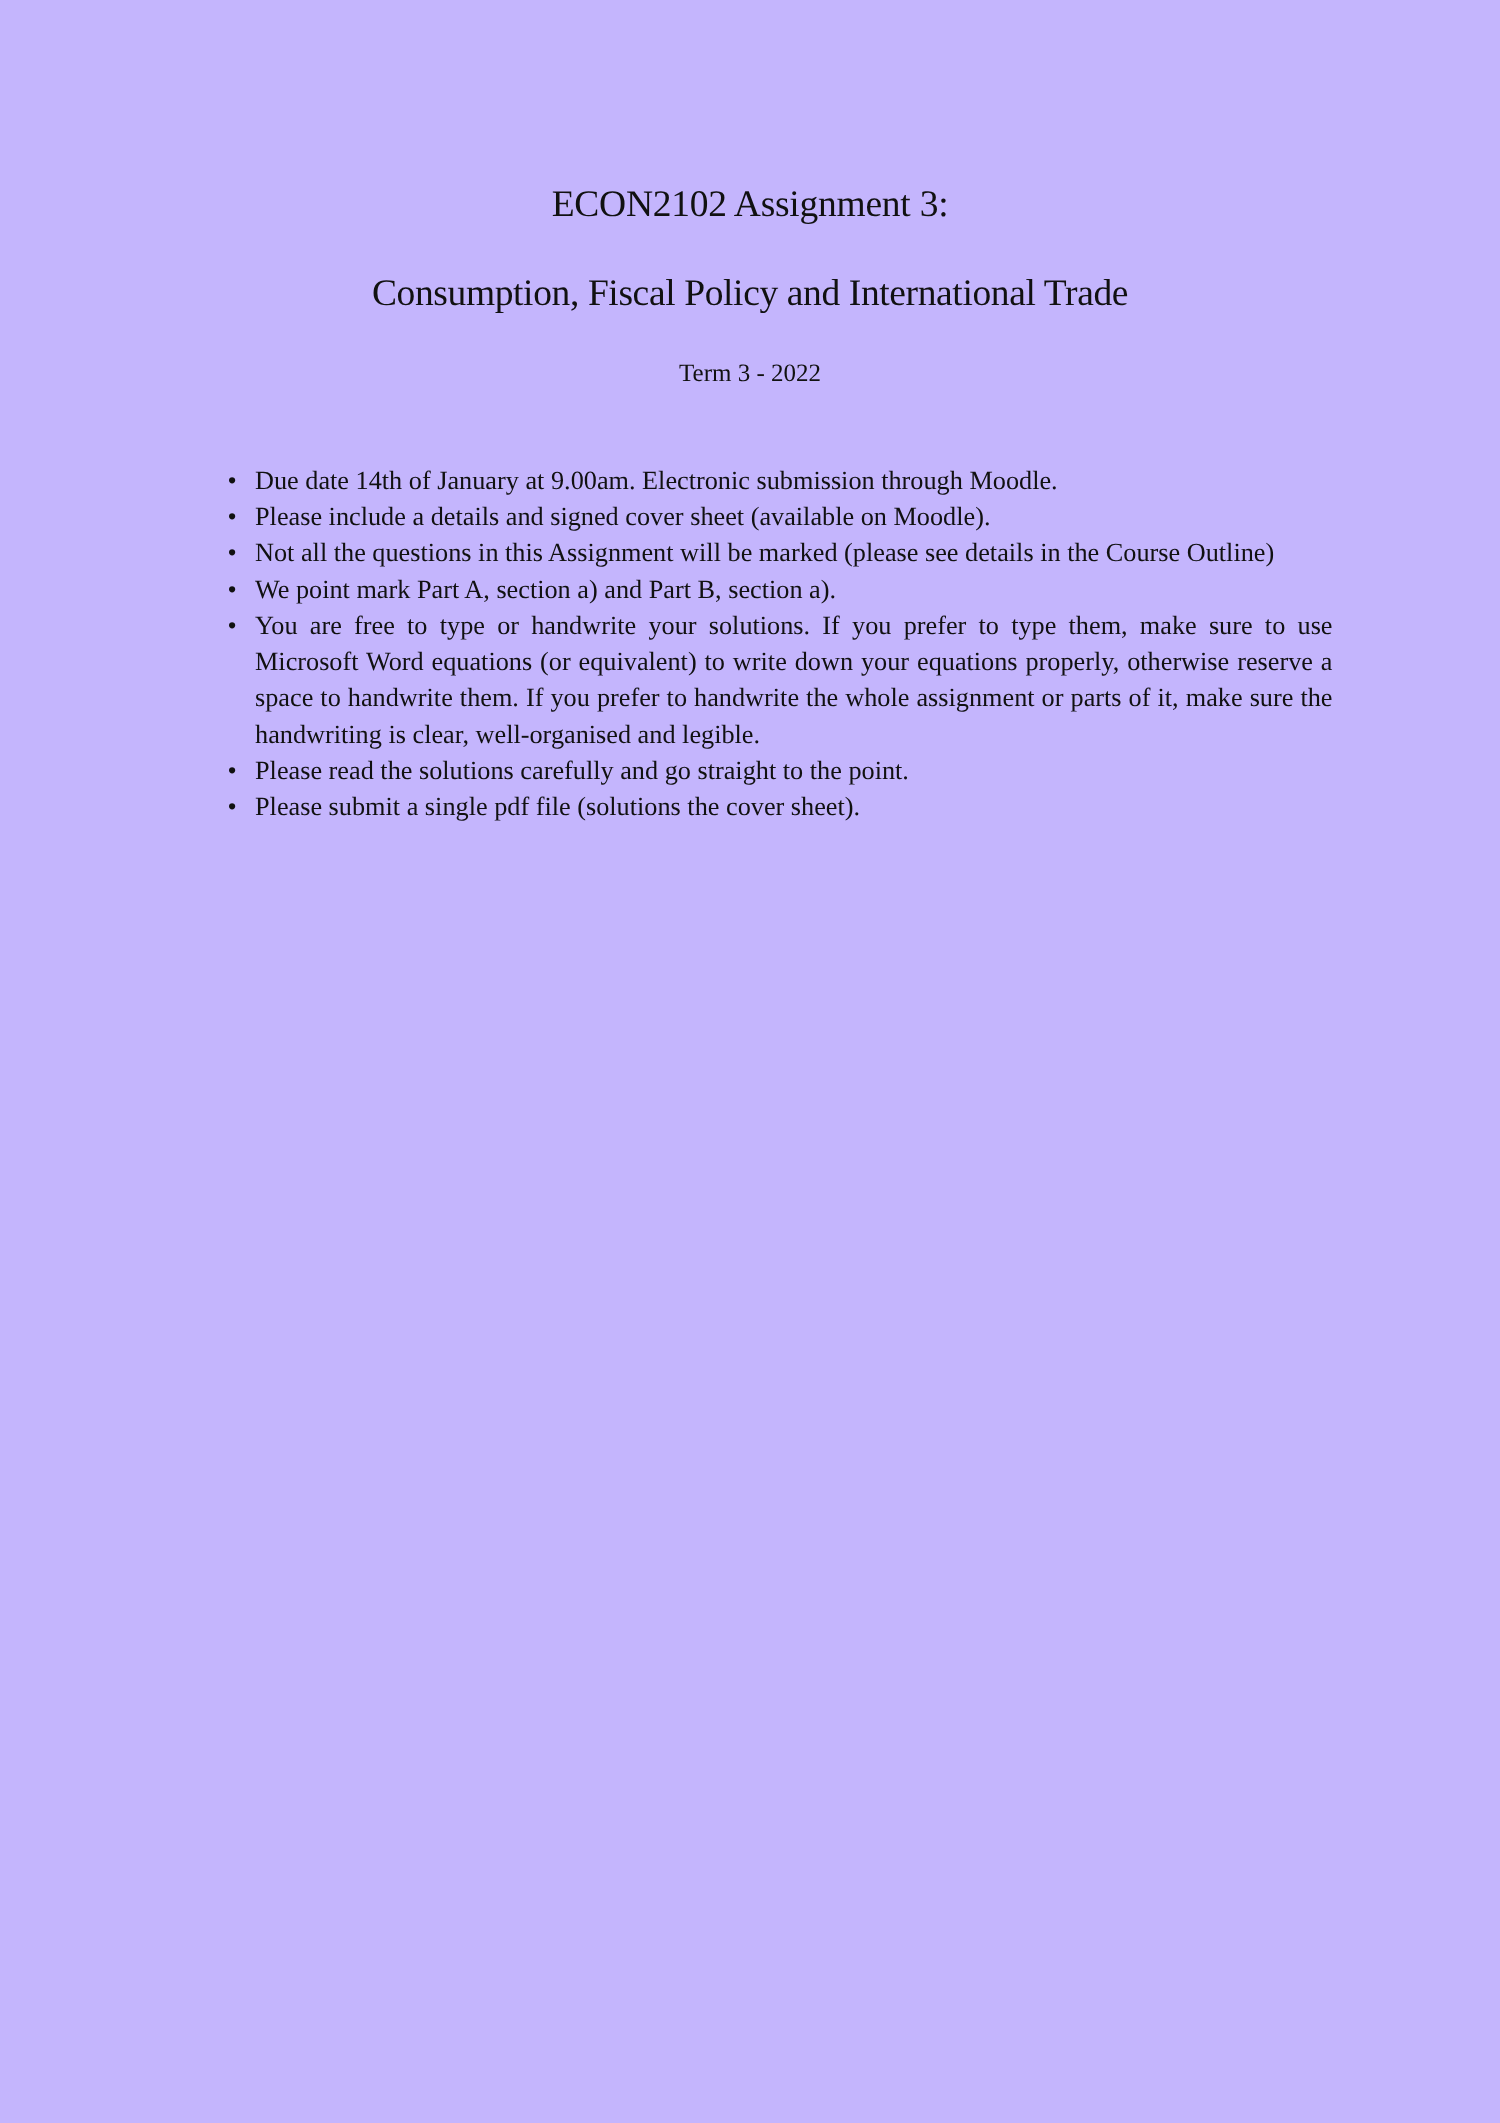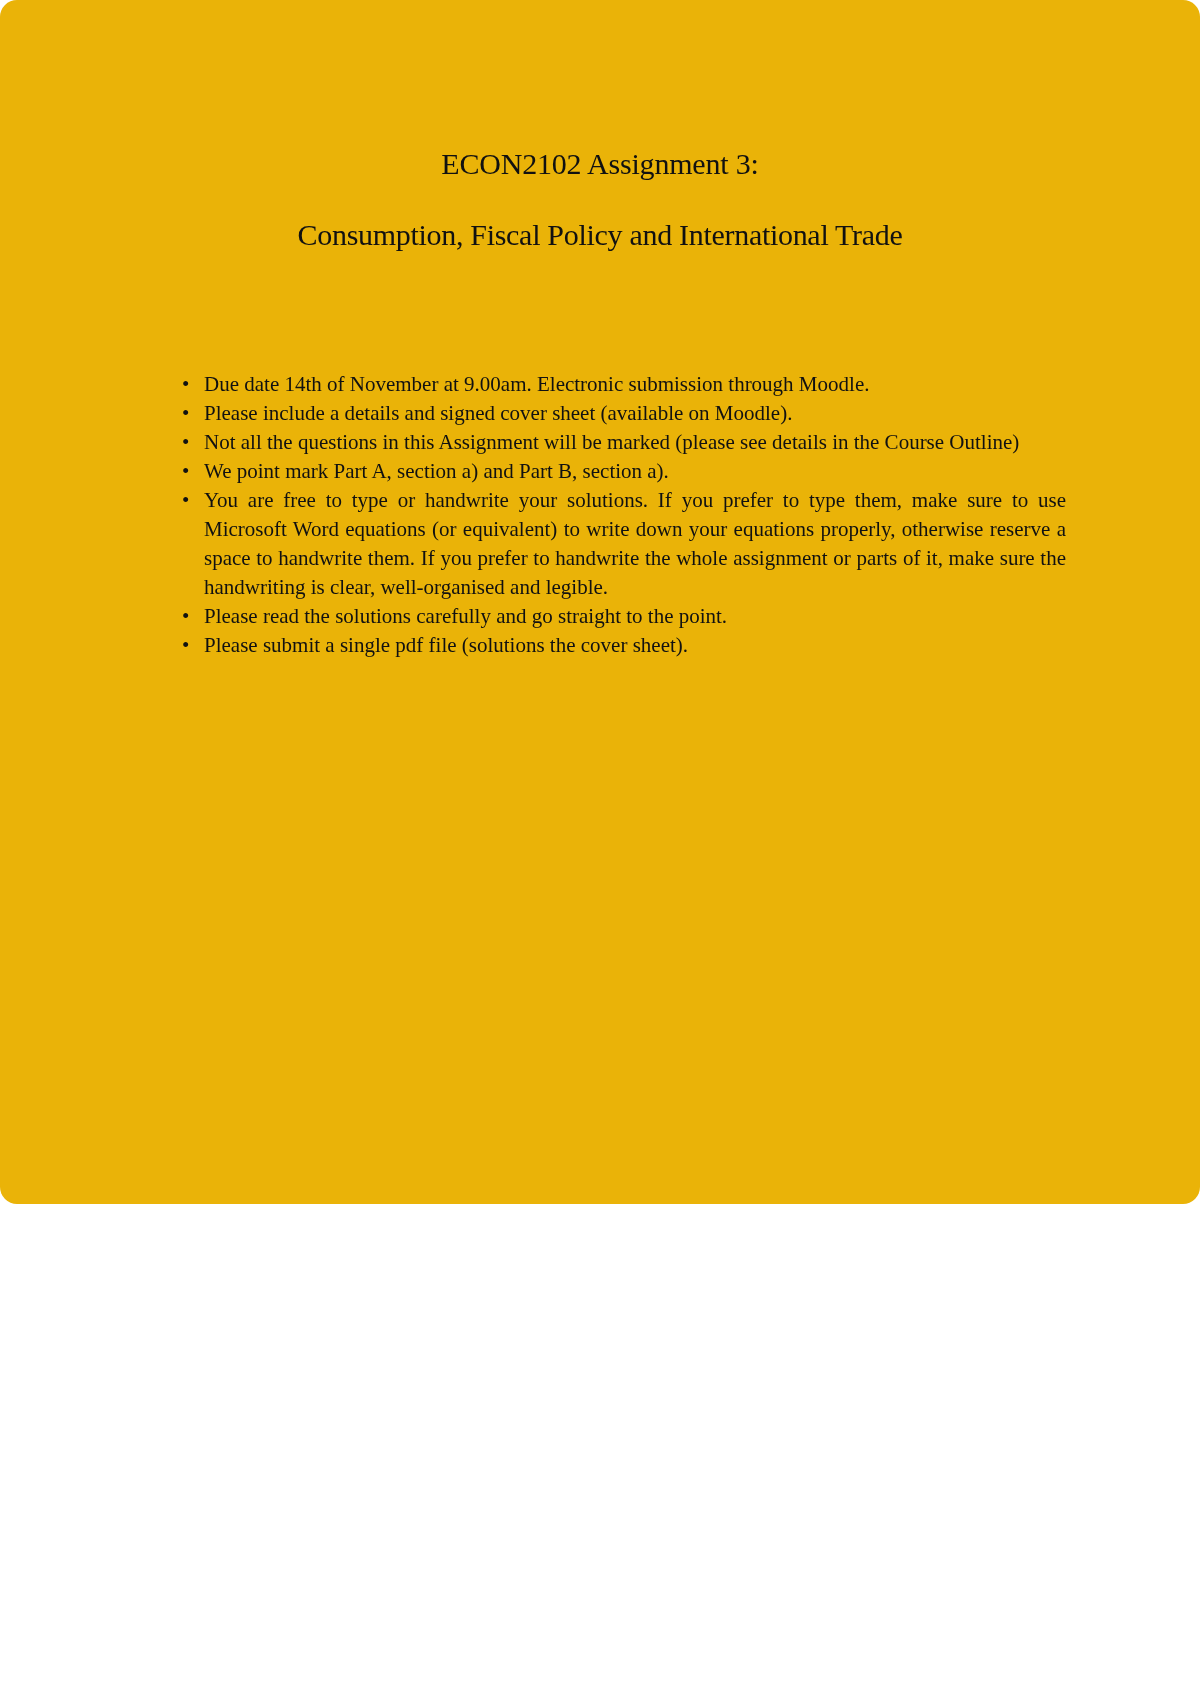--- a/index.html
+++ b/index.html
@@ -12,23 +12,22 @@
       height: 1698px;
       position: relative;
       overflow: hidden;
       color: #111111;
       font-family: "Liberation Serif", "DejaVu Serif", serif;
     }
     .page {
       position: absolute;
       left: 0; top: 0;
       width: 1200px;
-      height: 1204px;
-      background: #eab308;
-      border-radius: 17px;
+      height: 1698px;
+      background: #c4b5fd;
     }
     .title {
       position: absolute;
       left: 0; width: 1200px;
       top: 146px;
       text-align: center;
       font-size: 30px;
       line-height: 36px;
       letter-spacing: -0.2px;
     }
@@ -77,25 +76,26 @@
       display: block;
       padding-left: 0;
     }
   </style>
 </head>
 <body>
 
 <div class="page">
   <div class="title">ECON2102 Assignment 3:</div>
   <div class="subtitle">Consumption, Fiscal Policy and International Trade</div>
+  <div class="term">Term 3 - 2022</div>
 
   <ul class="bullets">
     <li>
       <span class="bullet">•</span>
-      <span class="text">Due date 14th of November at 9.00am. Electronic submission through Moodle.</span>
+      <span class="text">Due date 14th of January at 9.00am. Electronic submission through Moodle.</span>
     </li>
     <li>
       <span class="bullet">•</span>
       <span class="text">Please include a details and signed cover sheet (available on Moodle).</span>
     </li>
     <li>
       <span class="bullet">•</span>
       <span class="text">Not all the questions in this Assignment will be marked (please see details in the Course Outline)</span>
     </li>
     <li>

